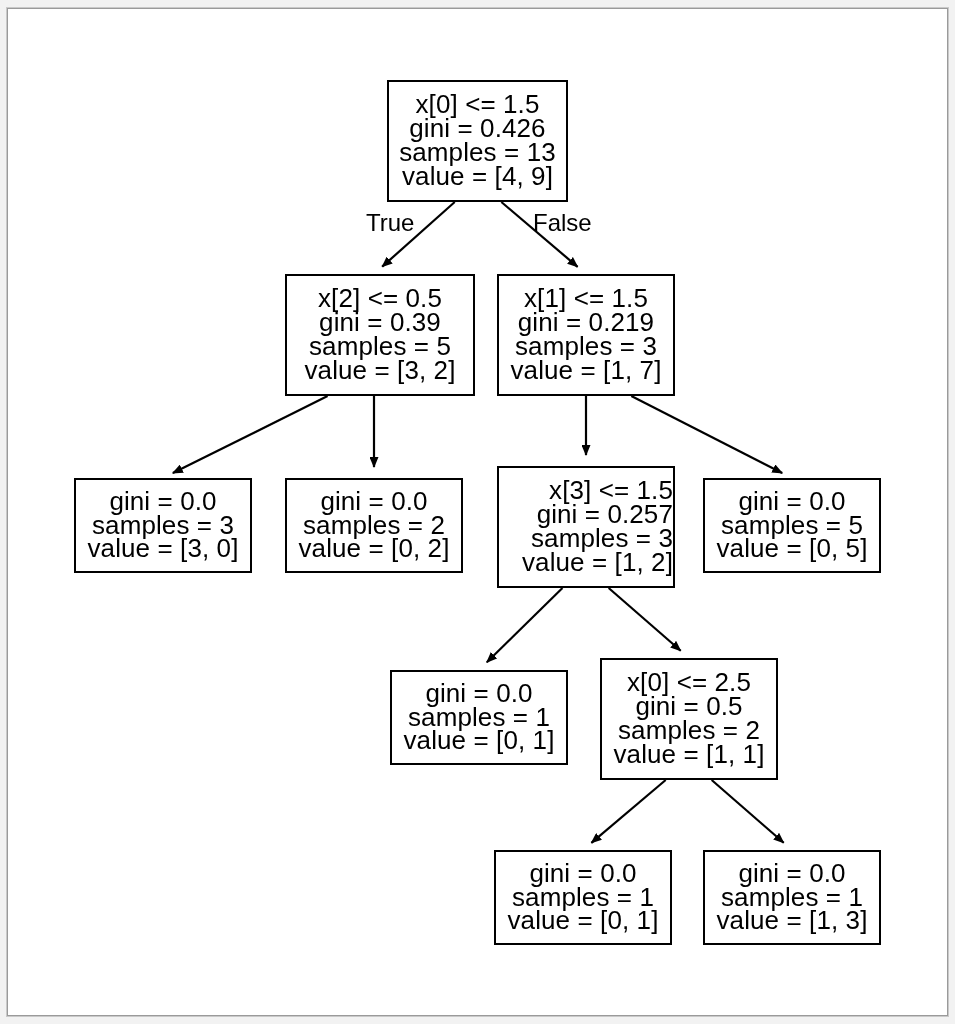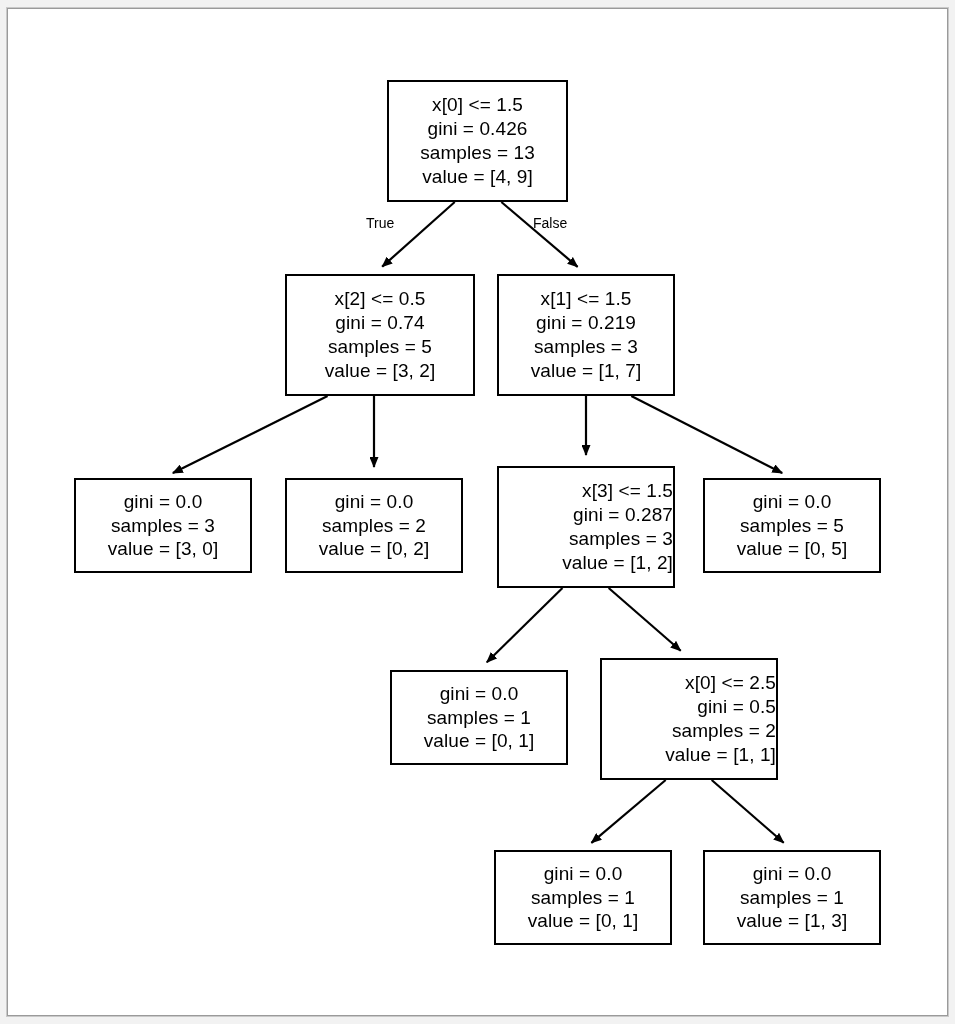--- a/index.html
+++ b/index.html
@@ -38,33 +38,33 @@
   }
   .node-box {
     position: absolute;
     box-sizing: border-box;
     background: #ffffff;
     border: 2px solid #000000;
     display: flex;
     flex-direction: column;
     align-items: center;
     justify-content: center;
-    font-size: 19px;
+    font-size: 26px;
     line-height: 23.8px;
     color: #000000;
     white-space: nowrap;
     letter-spacing: 0.1px;
   }
   .node-line {
     display: block;
     text-align: center;
   }
   .edge-label {
     position: absolute;
-    font-size: 14px;
+    font-size: 24px;
     line-height: 22px;
     color: #000000;
     white-space: nowrap;
   }
 </style>
 </head>
 <body>
 
 <div id="canvas">
   <div id="frame"></div>
@@ -91,21 +91,21 @@
 
   <div id="node-layer">
       <div class="node-box" style="left: 387px; top: 80px; width: 181px; height: 122px;">
         <span class="node-line">x[0] &lt;= 1.5</span>
         <span class="node-line">gini = 0.426</span>
         <span class="node-line">samples = 13</span>
         <span class="node-line">value = [4, 9]</span>
       </div>
       <div class="node-box" style="left: 285px; top: 274px; width: 190px; height: 122px;">
         <span class="node-line">x[2] &lt;= 0.5</span>
-        <span class="node-line">gini = 0.74</span>
+        <span class="node-line">gini = 0.39</span>
         <span class="node-line">samples = 5</span>
         <span class="node-line">value = [3, 2]</span>
       </div>
       <div class="node-box" style="left: 497px; top: 274px; width: 178px; height: 122px;">
         <span class="node-line">x[1] &lt;= 1.5</span>
         <span class="node-line">gini = 0.219</span>
         <span class="node-line">samples = 3</span>
         <span class="node-line">value = [1, 7]</span>
       </div>
       <div class="node-box" style="left: 74px; top: 478px; width: 178px; height: 95px;">
@@ -113,35 +113,35 @@
         <span class="node-line">samples = 3</span>
         <span class="node-line">value = [3, 0]</span>
       </div>
       <div class="node-box" style="left: 285px; top: 478px; width: 178px; height: 95px;">
         <span class="node-line">gini = 0.0</span>
         <span class="node-line">samples = 2</span>
         <span class="node-line">value = [0, 2]</span>
       </div>
       <div class="node-box" style="left: 497px; top: 466px; width: 178px; height: 122px; align-items: flex-end;">
         <span class="node-line">x[3] &lt;= 1.5</span>
-        <span class="node-line">gini = 0.287</span>
+        <span class="node-line">gini = 0.257</span>
         <span class="node-line">samples = 3</span>
         <span class="node-line">value = [1, 2]</span>
       </div>
       <div class="node-box" style="left: 703px; top: 478px; width: 178px; height: 95px;">
         <span class="node-line">gini = 0.0</span>
         <span class="node-line">samples = 5</span>
         <span class="node-line">value = [0, 5]</span>
       </div>
       <div class="node-box" style="left: 390px; top: 670px; width: 178px; height: 95px;">
         <span class="node-line">gini = 0.0</span>
         <span class="node-line">samples = 1</span>
         <span class="node-line">value = [0, 1]</span>
       </div>
-      <div class="node-box" style="left: 600px; top: 658px; width: 178px; height: 122px; align-items: flex-end;">
+      <div class="node-box" style="left: 600px; top: 658px; width: 178px; height: 122px;">
         <span class="node-line">x[0] &lt;= 2.5</span>
         <span class="node-line">gini = 0.5</span>
         <span class="node-line">samples = 2</span>
         <span class="node-line">value = [1, 1]</span>
       </div>
       <div class="node-box" style="left: 494px; top: 850px; width: 178px; height: 95px;">
         <span class="node-line">gini = 0.0</span>
         <span class="node-line">samples = 1</span>
         <span class="node-line">value = [0, 1]</span>
       </div>

